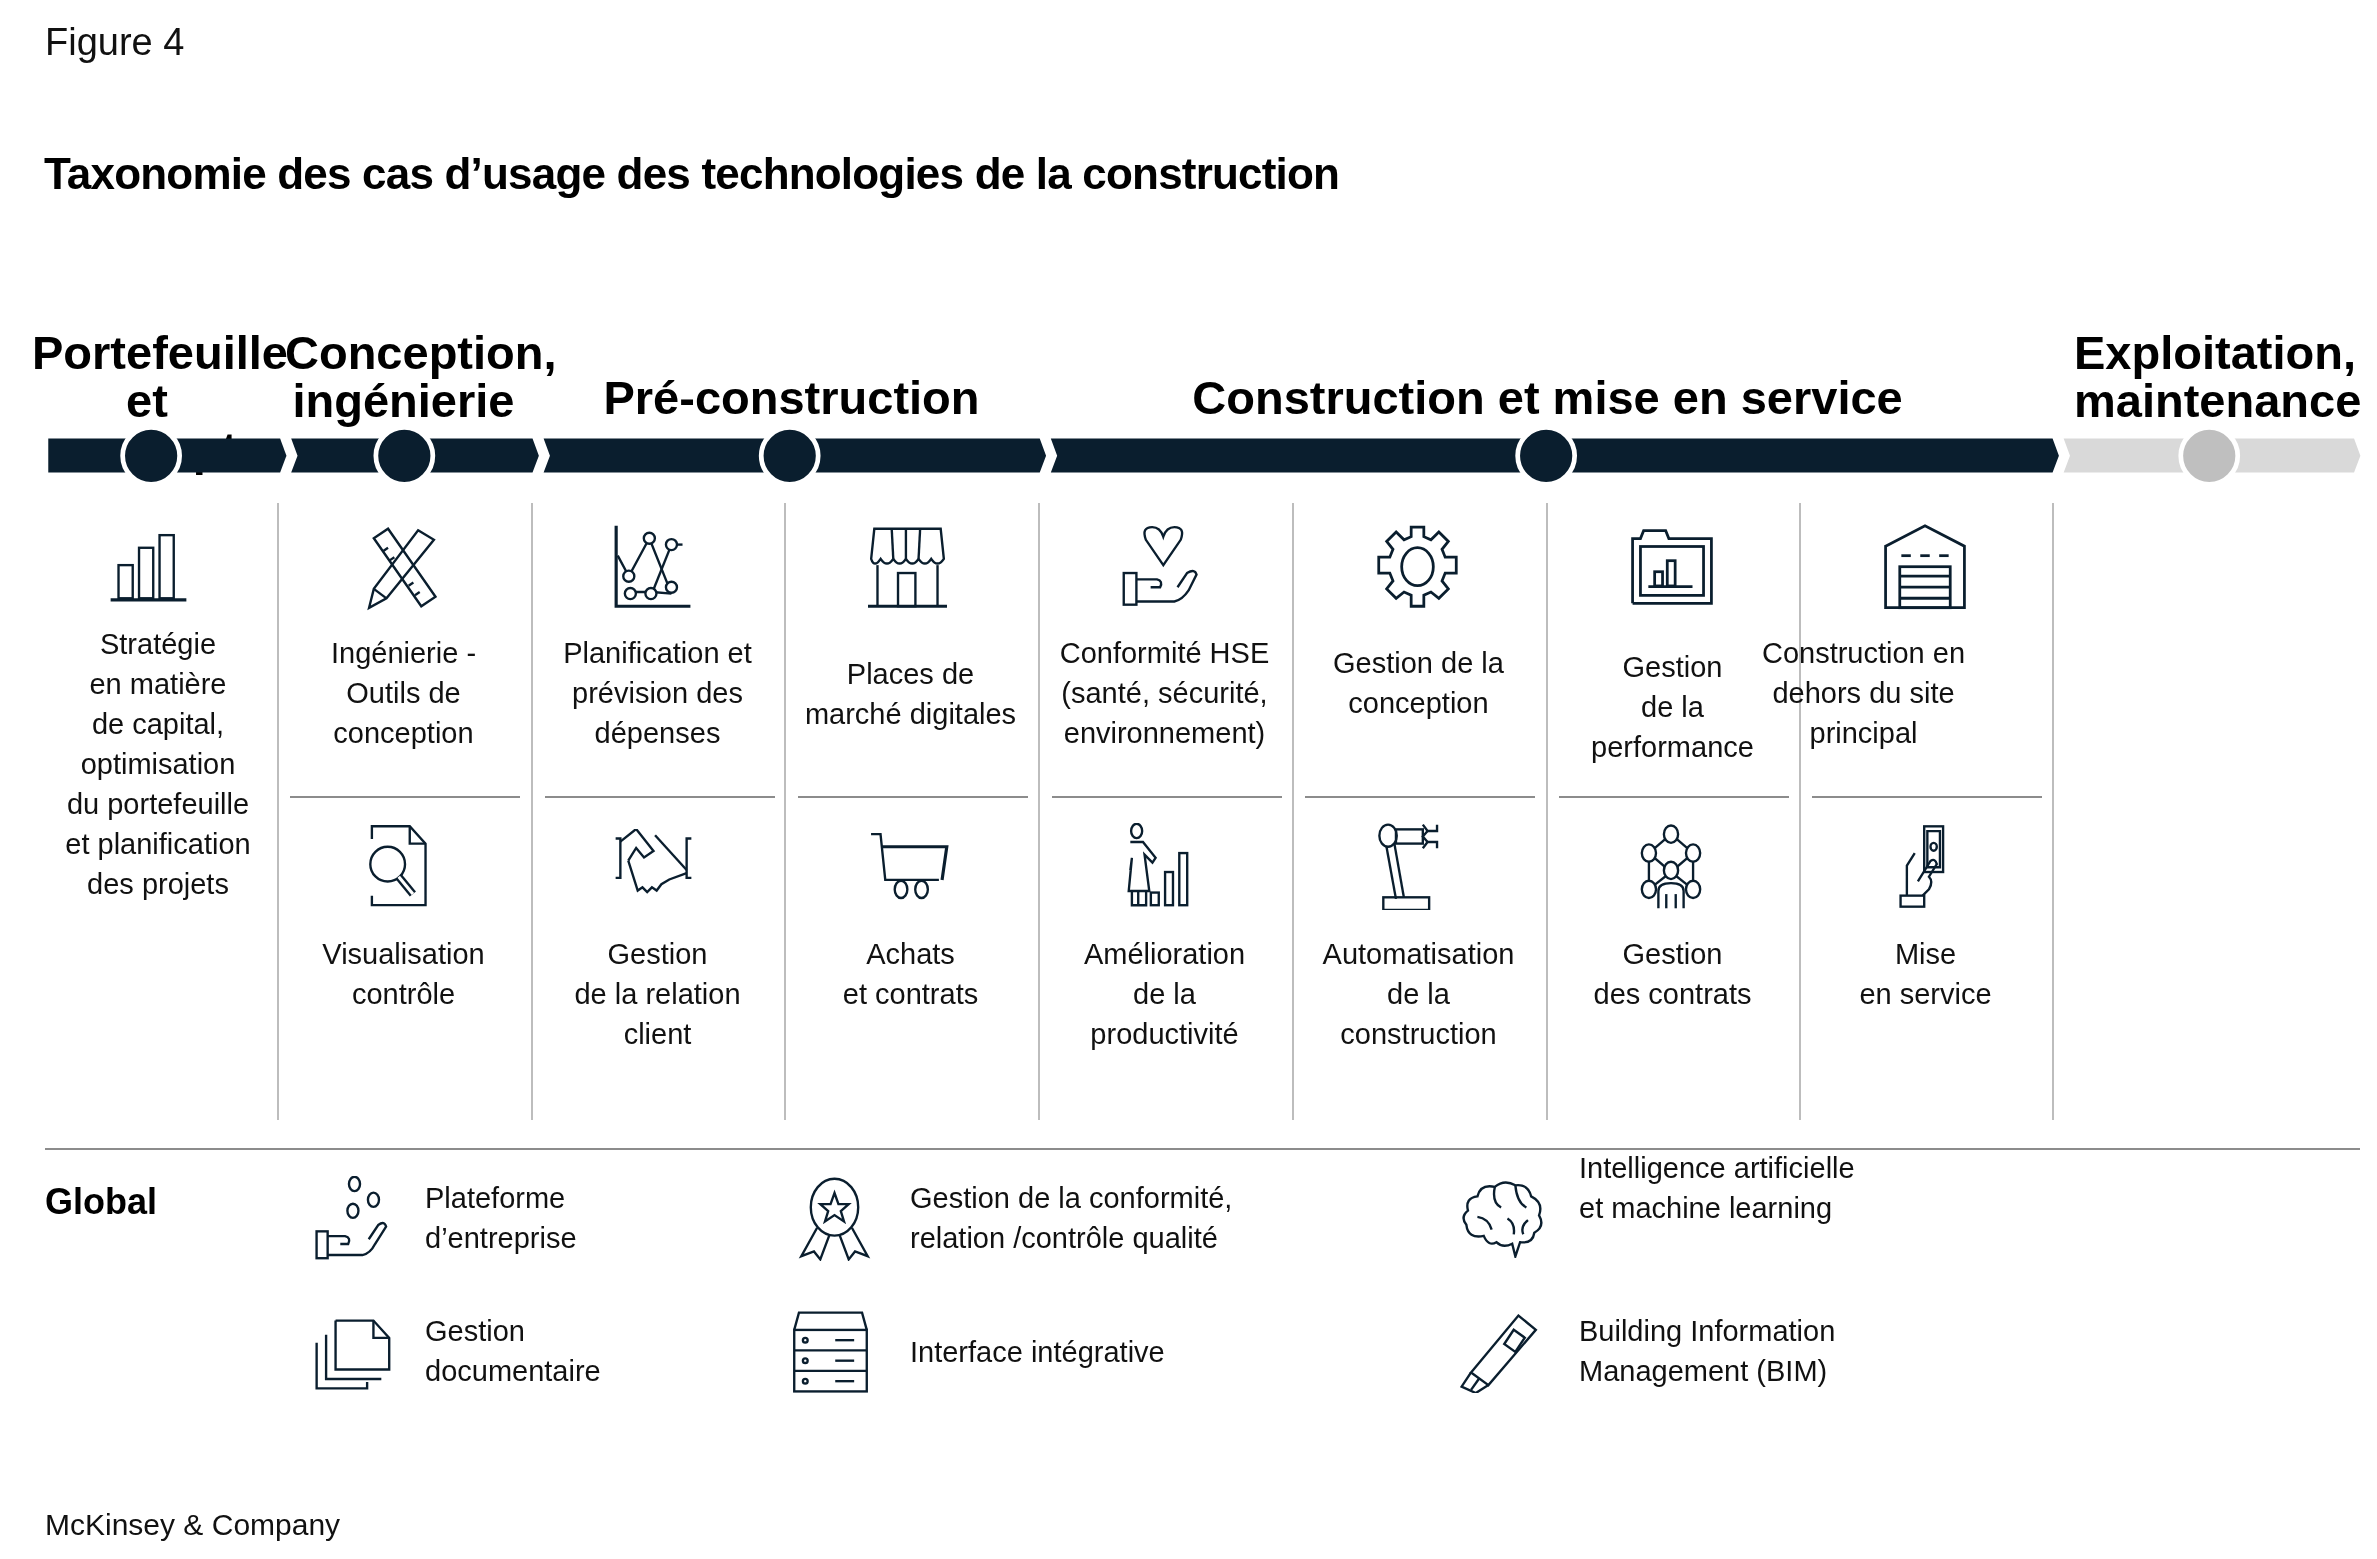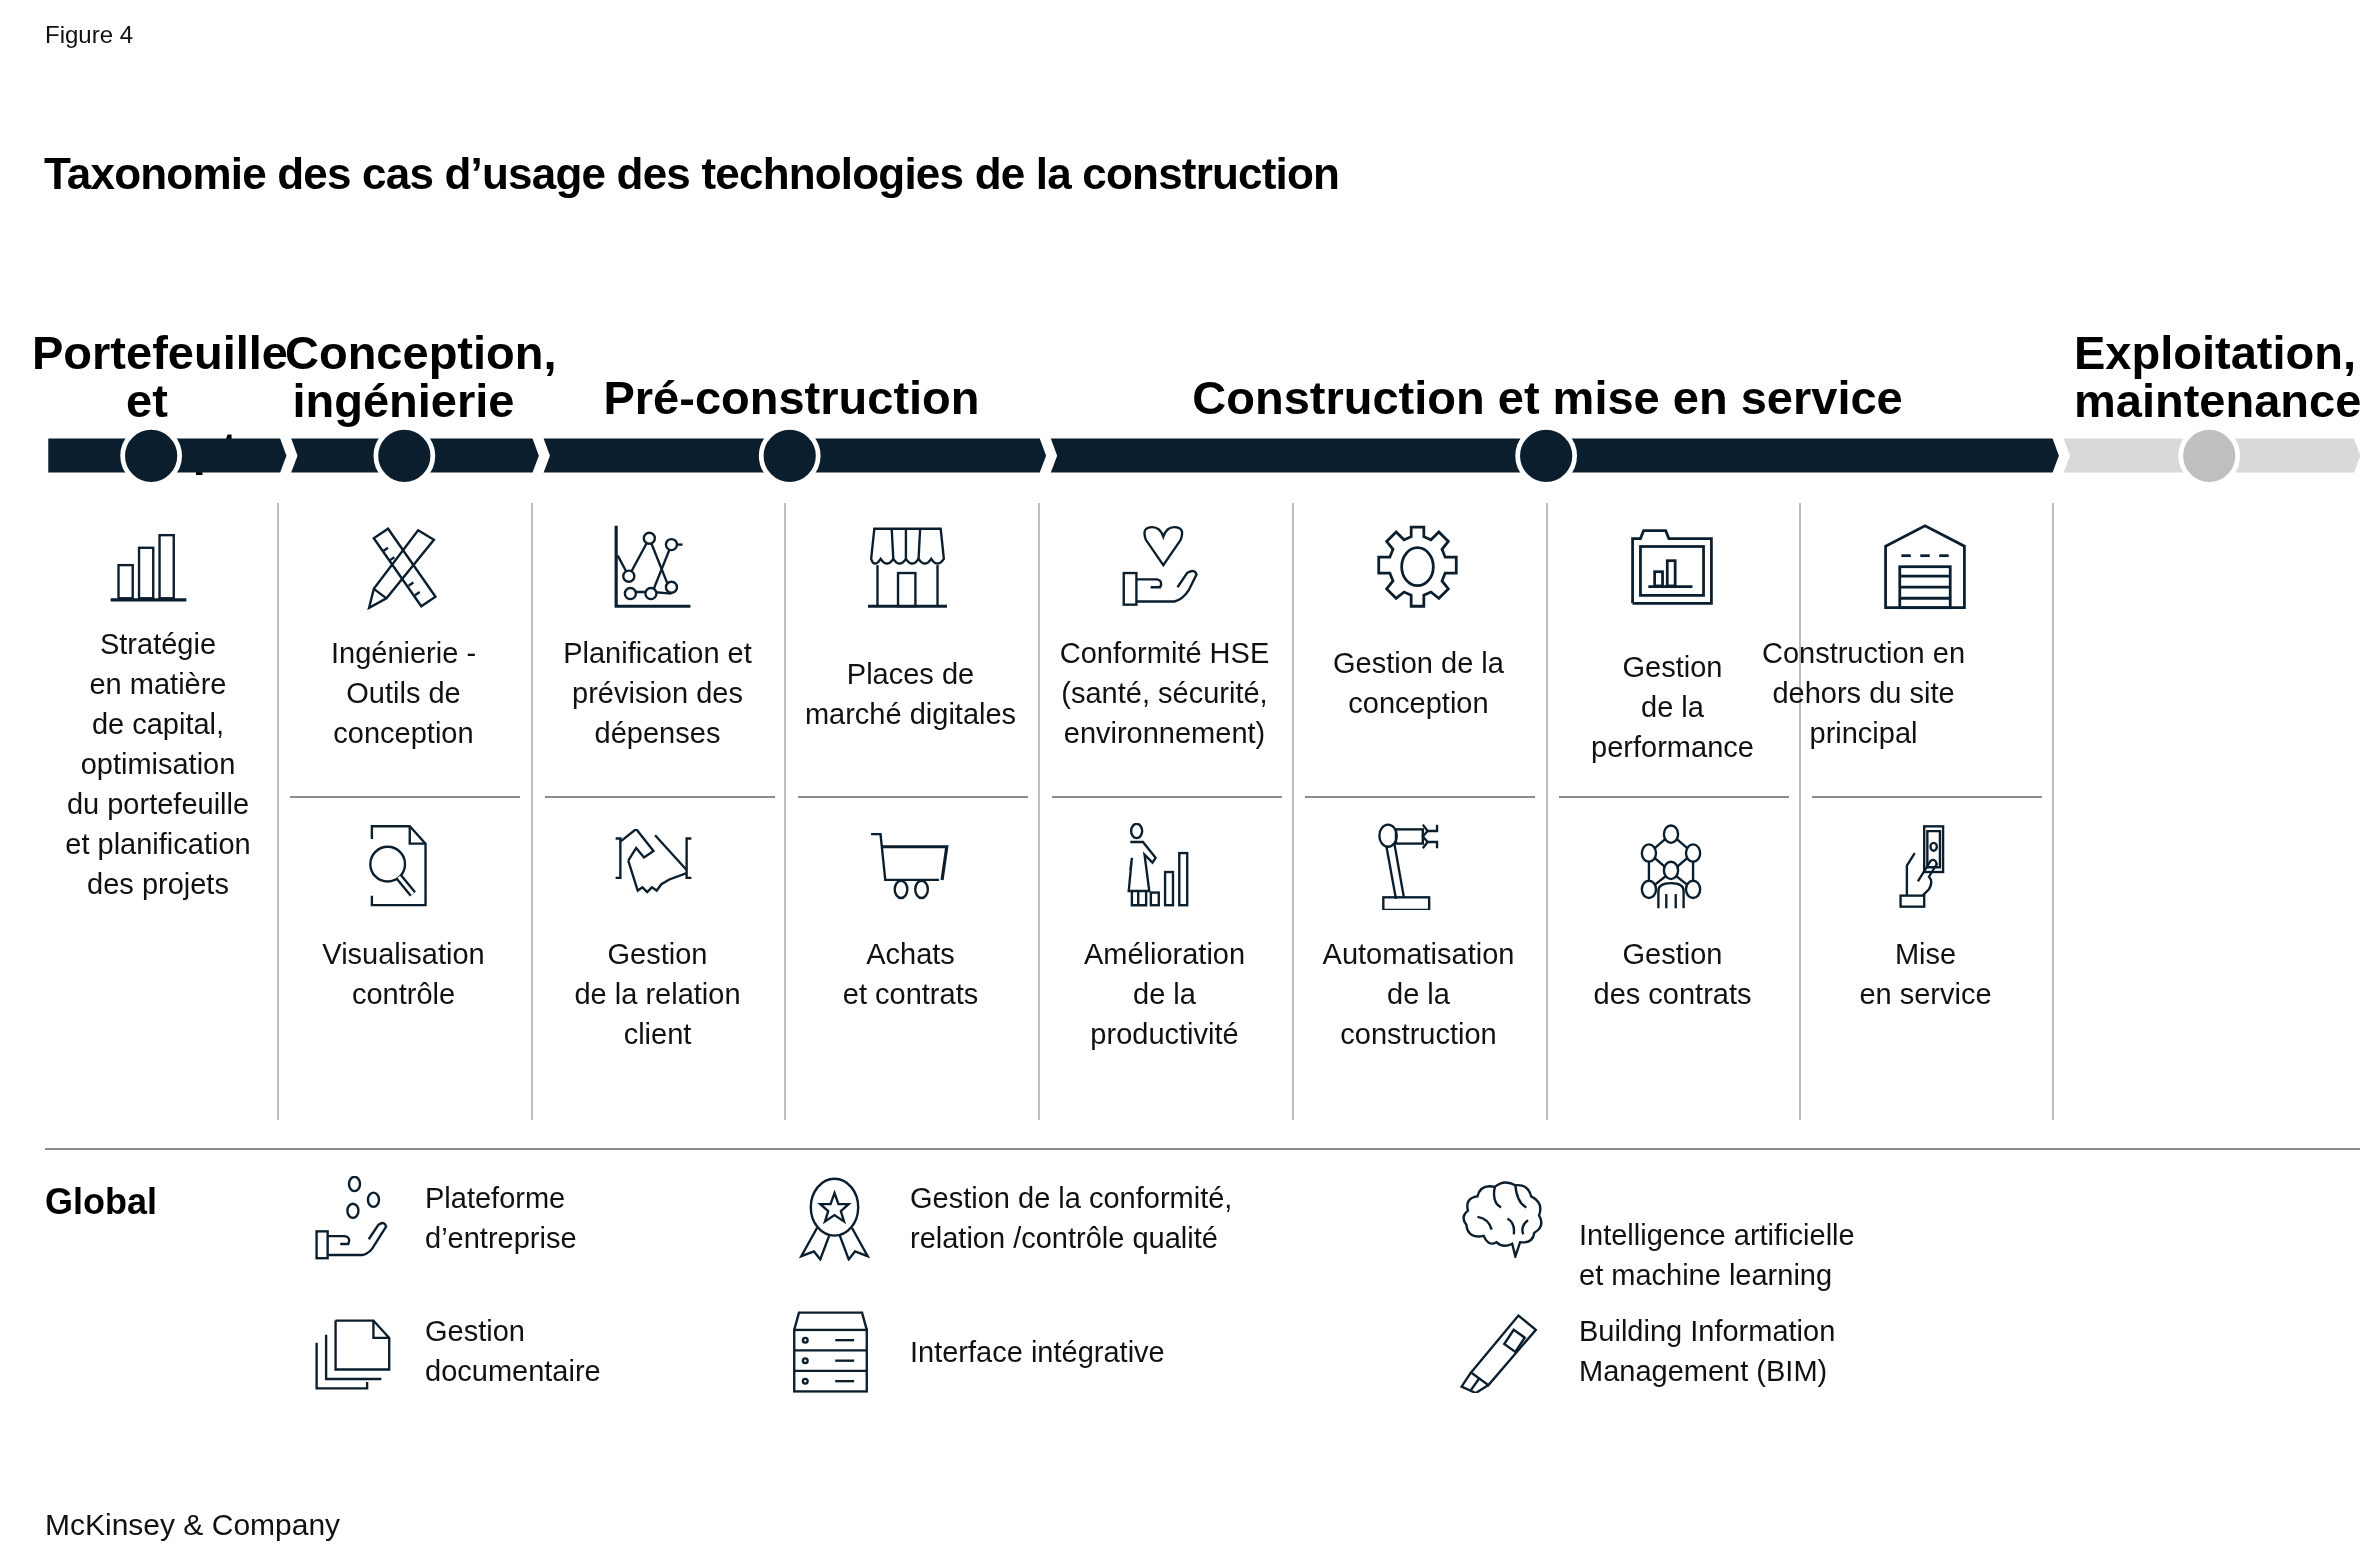--- a/index.html
+++ b/index.html
@@ -1,19 +1,19 @@
 <!DOCTYPE html>
 <html style="font-size:12.7px"><head>
 <meta charset="utf-8">
 <style>
   html, body { margin: 0; padding: 0; background: #ffffff; }
   body { width: 2377px; height: 1559px; position: relative; overflow: hidden;
          font-family: "Liberation Sans", "DejaVu Sans", sans-serif; color: #000; }
   .abs { position: absolute; }
-  .fig-label { left: 45px; top: 20.6px; font-size: 24px; color: #111; }
+  .fig-label { left: 45px; top: 20.6px; font-size: 38px; color: #111; }
   .title { left: 44px; top: 149px; font-size: 44px; font-weight: bold; letter-spacing: -0.8px; color: #000; white-space: nowrap; }
   .phase { font-size: 47px; font-weight: bold; text-align: center; line-height: 48px; color: #000; }
   .timeline { left: 0; top: 0; width: 2377px; height: 1559px; pointer-events: none; }
   .col-text { font-size: 29px; line-height: 40px; text-align: center; color: #111; }
   .vdiv { width: 2.4px; background: #bdbdbd; top: 503px; height: 617px; }
   .hdiv { height: 2.4px; background: #8c8c8c; top: 796px; }
   .icon { position: absolute; }
   .icon svg { display: block; }
   .global-title { left: 45px; top: 1181px; font-size: 36px; font-weight: bold; }
   .global-item-text { font-size: 29px; line-height: 40px; color: #111; }
@@ -347,21 +347,21 @@
   <div>Gestion de la conformité,</div>
   <div>relation /contrôle qualité</div>
 </div>
 
 <div class="icon" style="left:1460px; top:1179px;">
   <svg width="87" height="79" viewBox="0 0 110 100" fill="none" stroke="#0a1e2e" stroke-width="3">
     <path d="M30,72 Q10,76 8,58 Q0,48 10,40 Q6,24 22,22 Q26,6 44,10 Q56,0 70,8 Q86,6 90,22 Q106,30 100,46 Q108,60 94,68 Q92,82 76,80 L70,98 L66,82 Q54,88 46,80 Q36,86 30,72 Z"></path>
     <path d="M44,10 Q40,30 52,36 M70,8 Q72,30 84,36 M22,48 Q36,50 40,64 M60,50 Q70,56 68,70 M86,52 Q76,60 80,70"></path>
   </svg>
 </div>
-<div class="abs global-item-text" style="left:1579px; top:1215px;">
+<div class="abs global-item-text" style="left:1579px; top:1148px;">
   <div>Intelligence artificielle</div>
   <div>et machine learning</div>
 </div>
 
 <div class="icon" style="left:315px; top:1319px;">
   <svg width="79" height="71" viewBox="0 0 100 90" fill="none" stroke="#0a1e2e" stroke-width="3">
     <polyline points="2,30 2,88 66,88 66,80"></polyline>
     <polyline points="14,20 14,76 84,76"></polyline>
     <polyline points="26,2 74,2 94,24 94,64 26,64 26,2"></polyline>
     <polyline points="74,2 74,24 94,24"></polyline>

